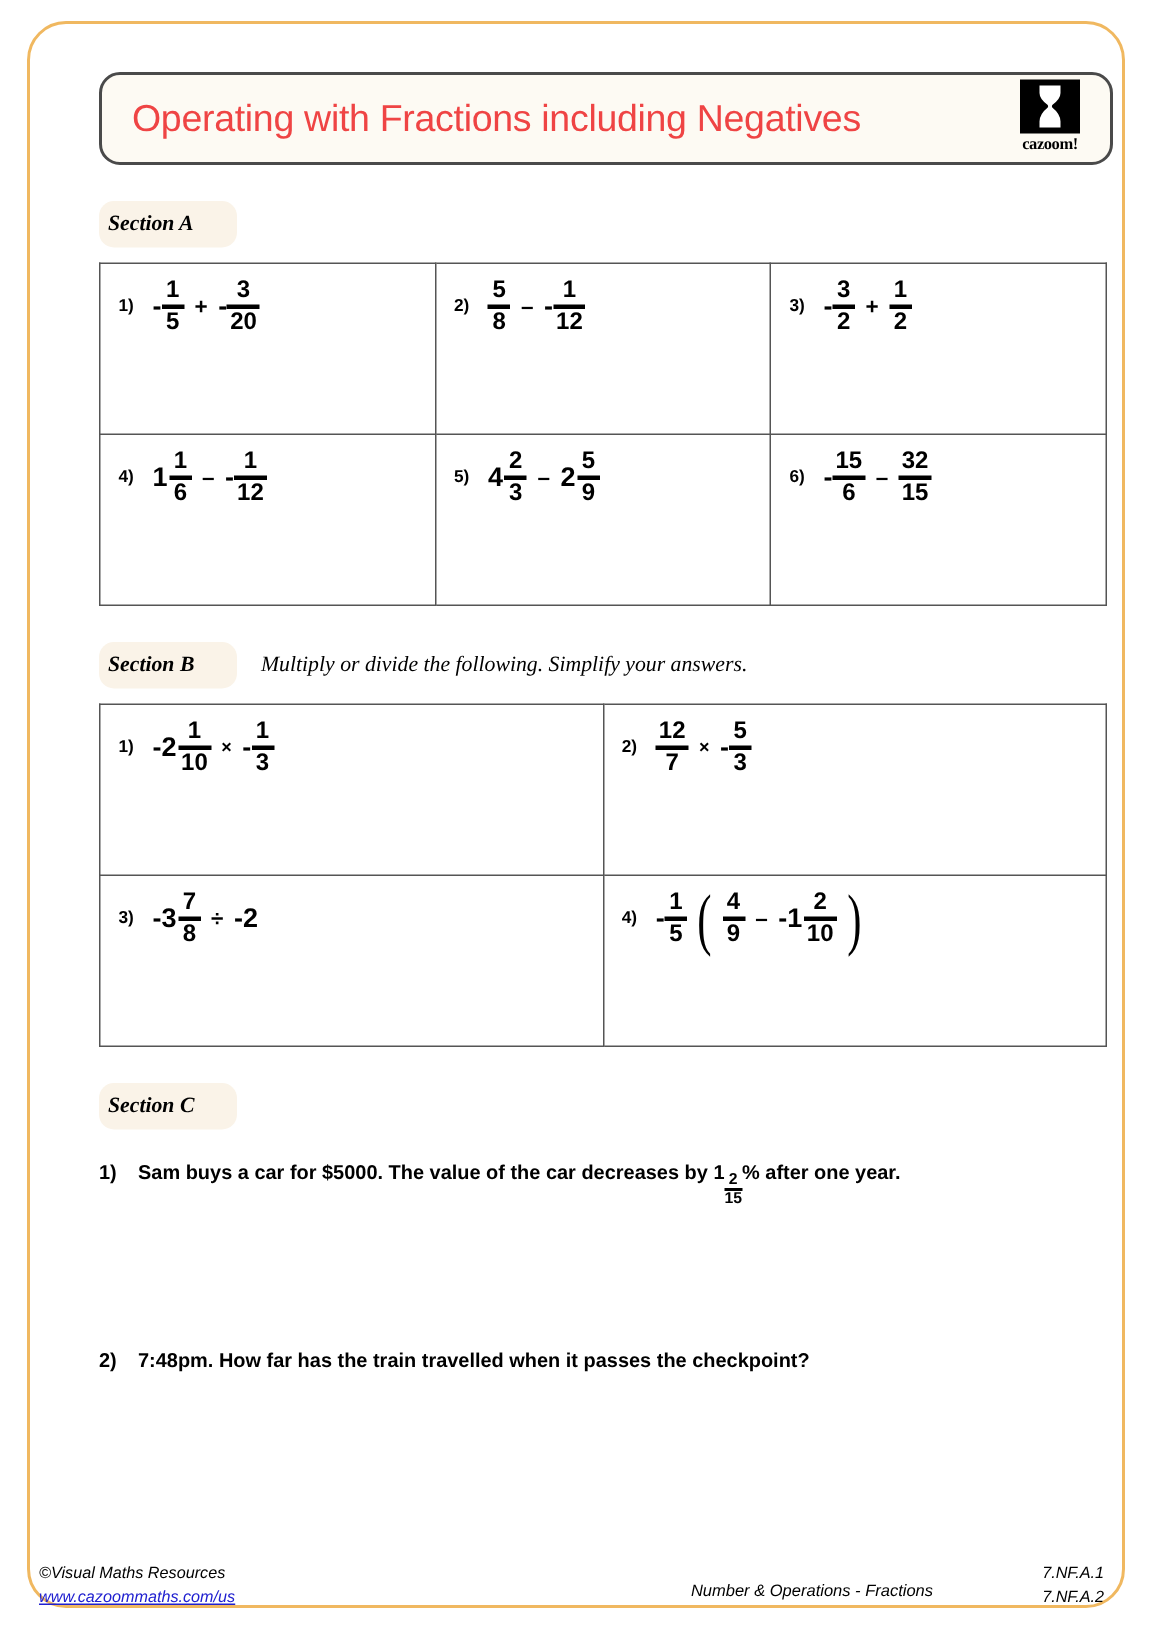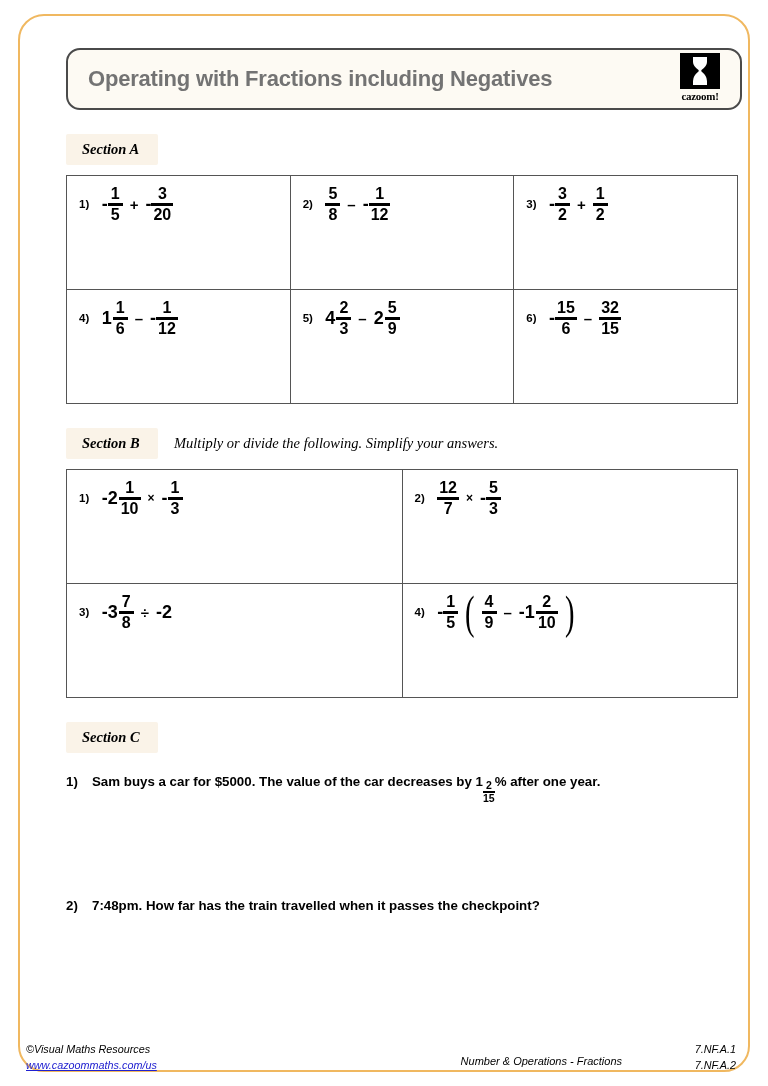--- a/index.html
+++ b/index.html
@@ -35,23 +35,23 @@
     position: relative;
     height: 62px;
     border: 2px solid #4a4a4a;
     border-radius: 14px;
     background: #fdfaf3;
     display: flex;
     align-items: center;
     padding: 0 14px 0 20px;
   }
   .title-text {
-    font-size: 22px;
-    font-weight: bold;
-    color: #737373;
+    font-size: 25px;
+    font-weight: normal;
+    color: #ef4444;
     letter-spacing: -0.2px;
     flex: 1;
   }
   .logo {
     width: 52px; height: 52px;
     display: flex; flex-direction: column;
     align-items: center; justify-content: flex-start;
   }
   .logo-mark {
     width: 40px; height: 36px;
@@ -69,22 +69,22 @@
 
   
   .section-head {
     display: flex;
     align-items: center;
     margin-top: 22px;
     height: 34px;
   }
   .section-tag {
     background: #faf3e8;
-    border-radius: 2px;
-    padding: 7px 14px 7px 16px;
+    border-radius: 10px;
+    padding: 7px 14px 7px 6px;
     font-family: "Liberation Serif", serif;
     font-style: italic;
     font-weight: bold;
     font-size: 14.5px;
     color: #000;
     min-width: 92px;
   }
   .section-instr {
     font-family: "Liberation Serif", serif;
     font-style: italic;

